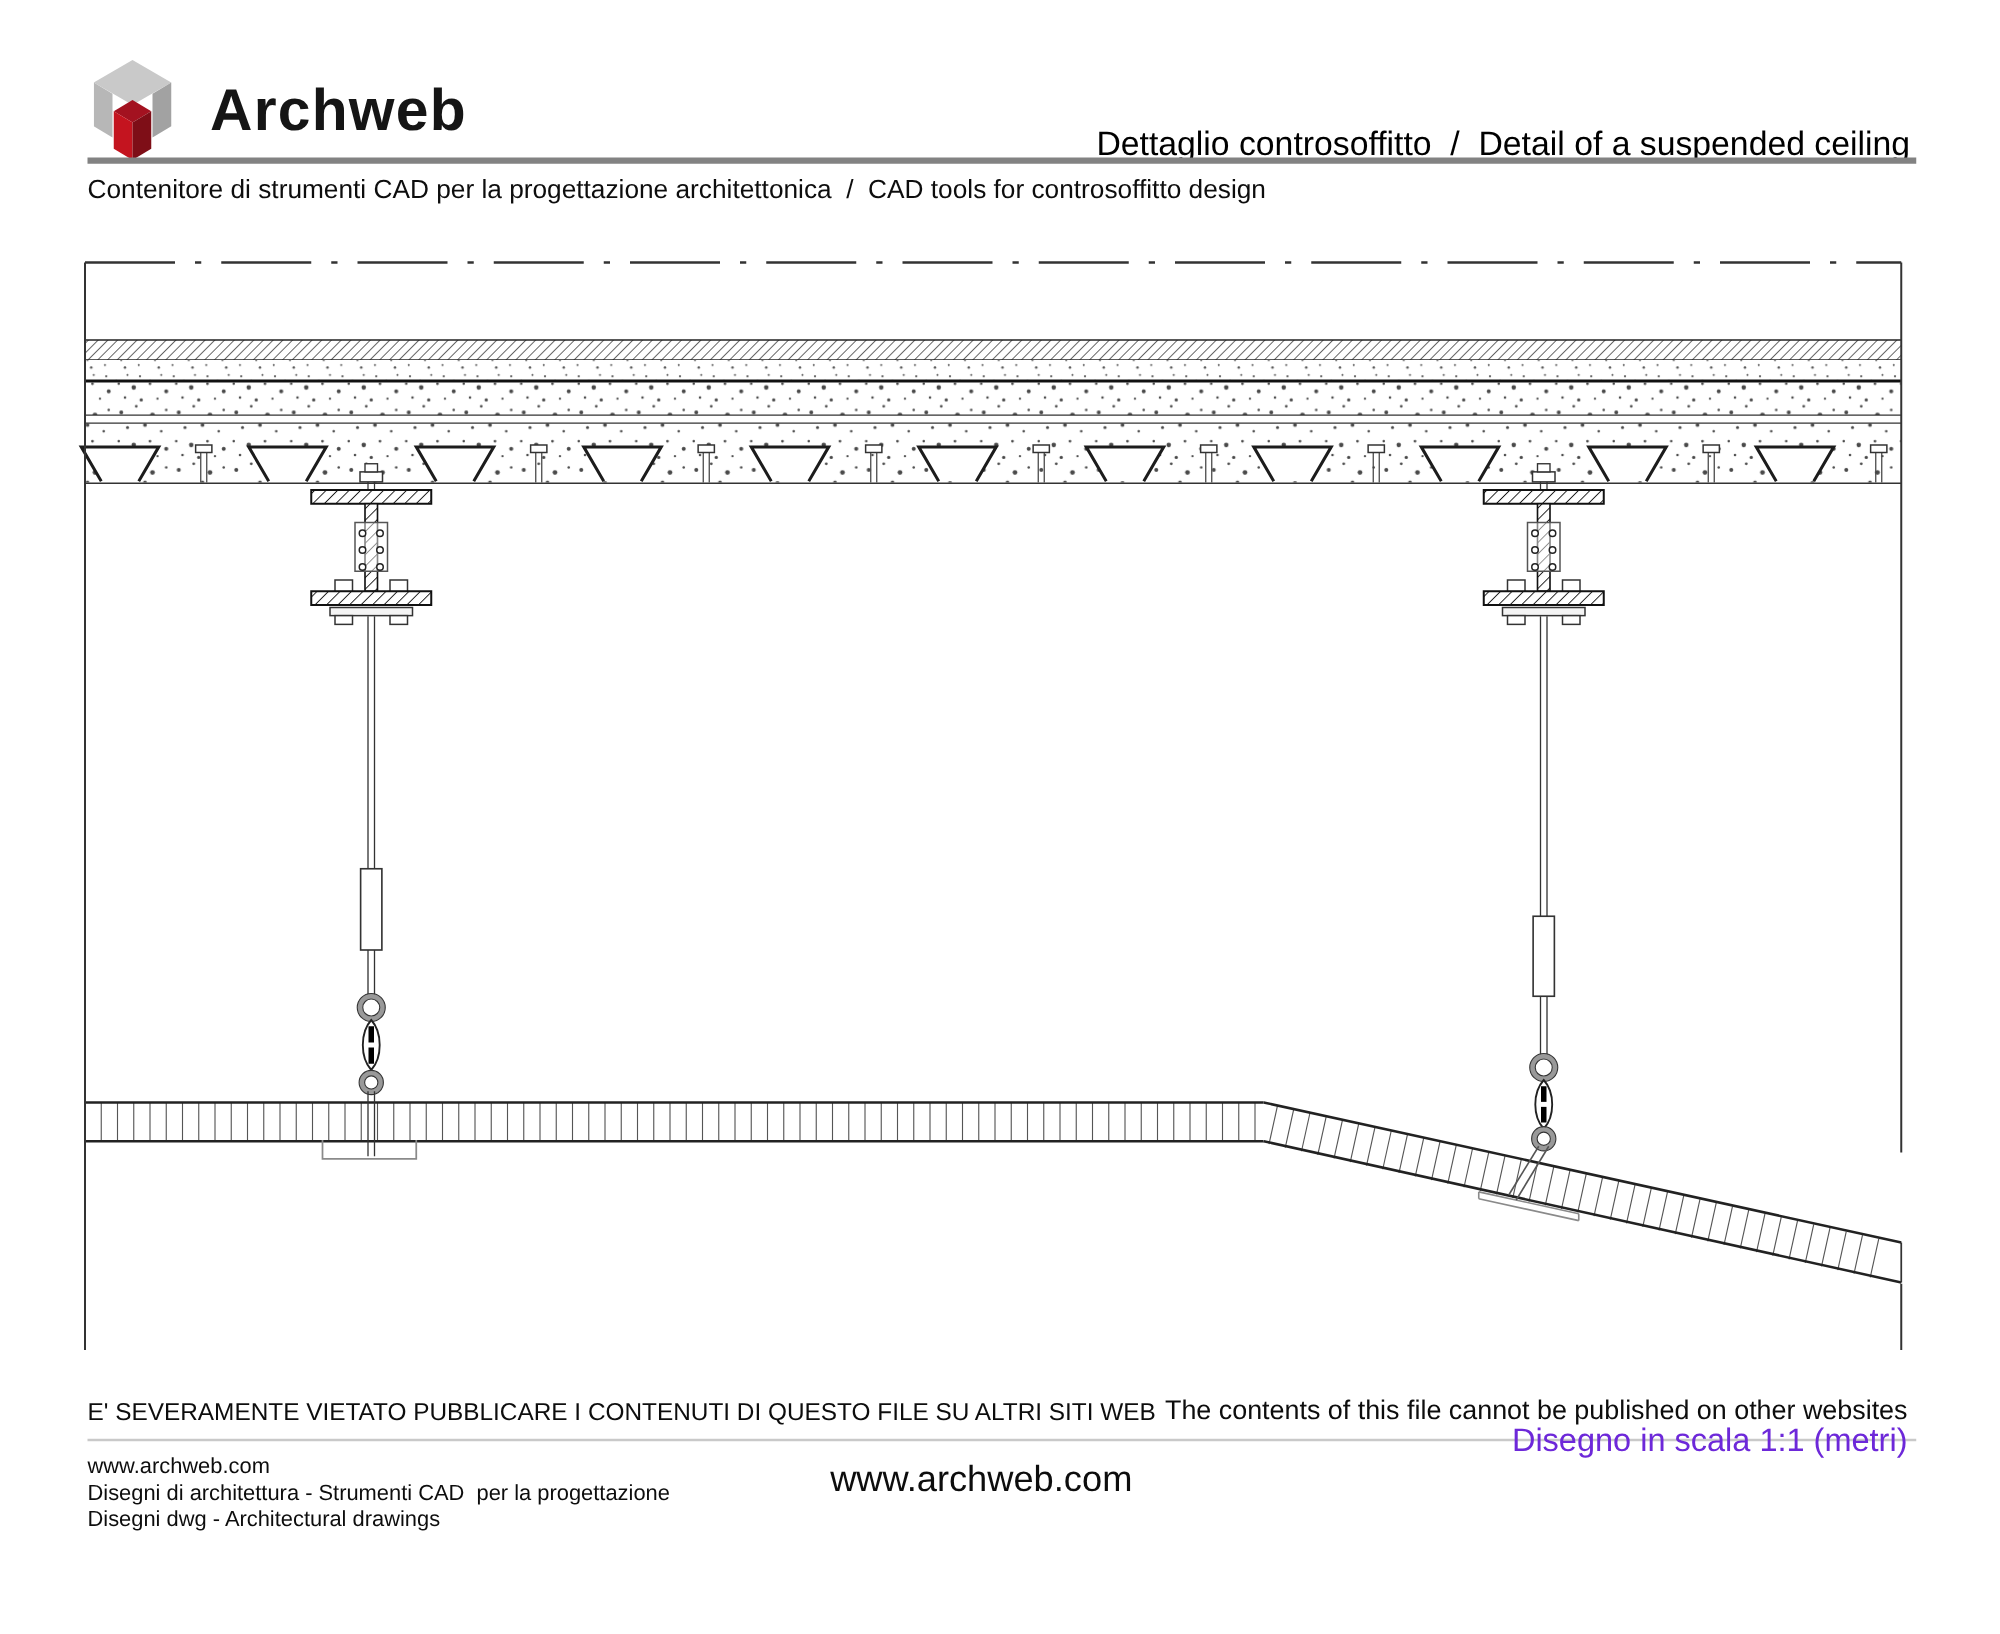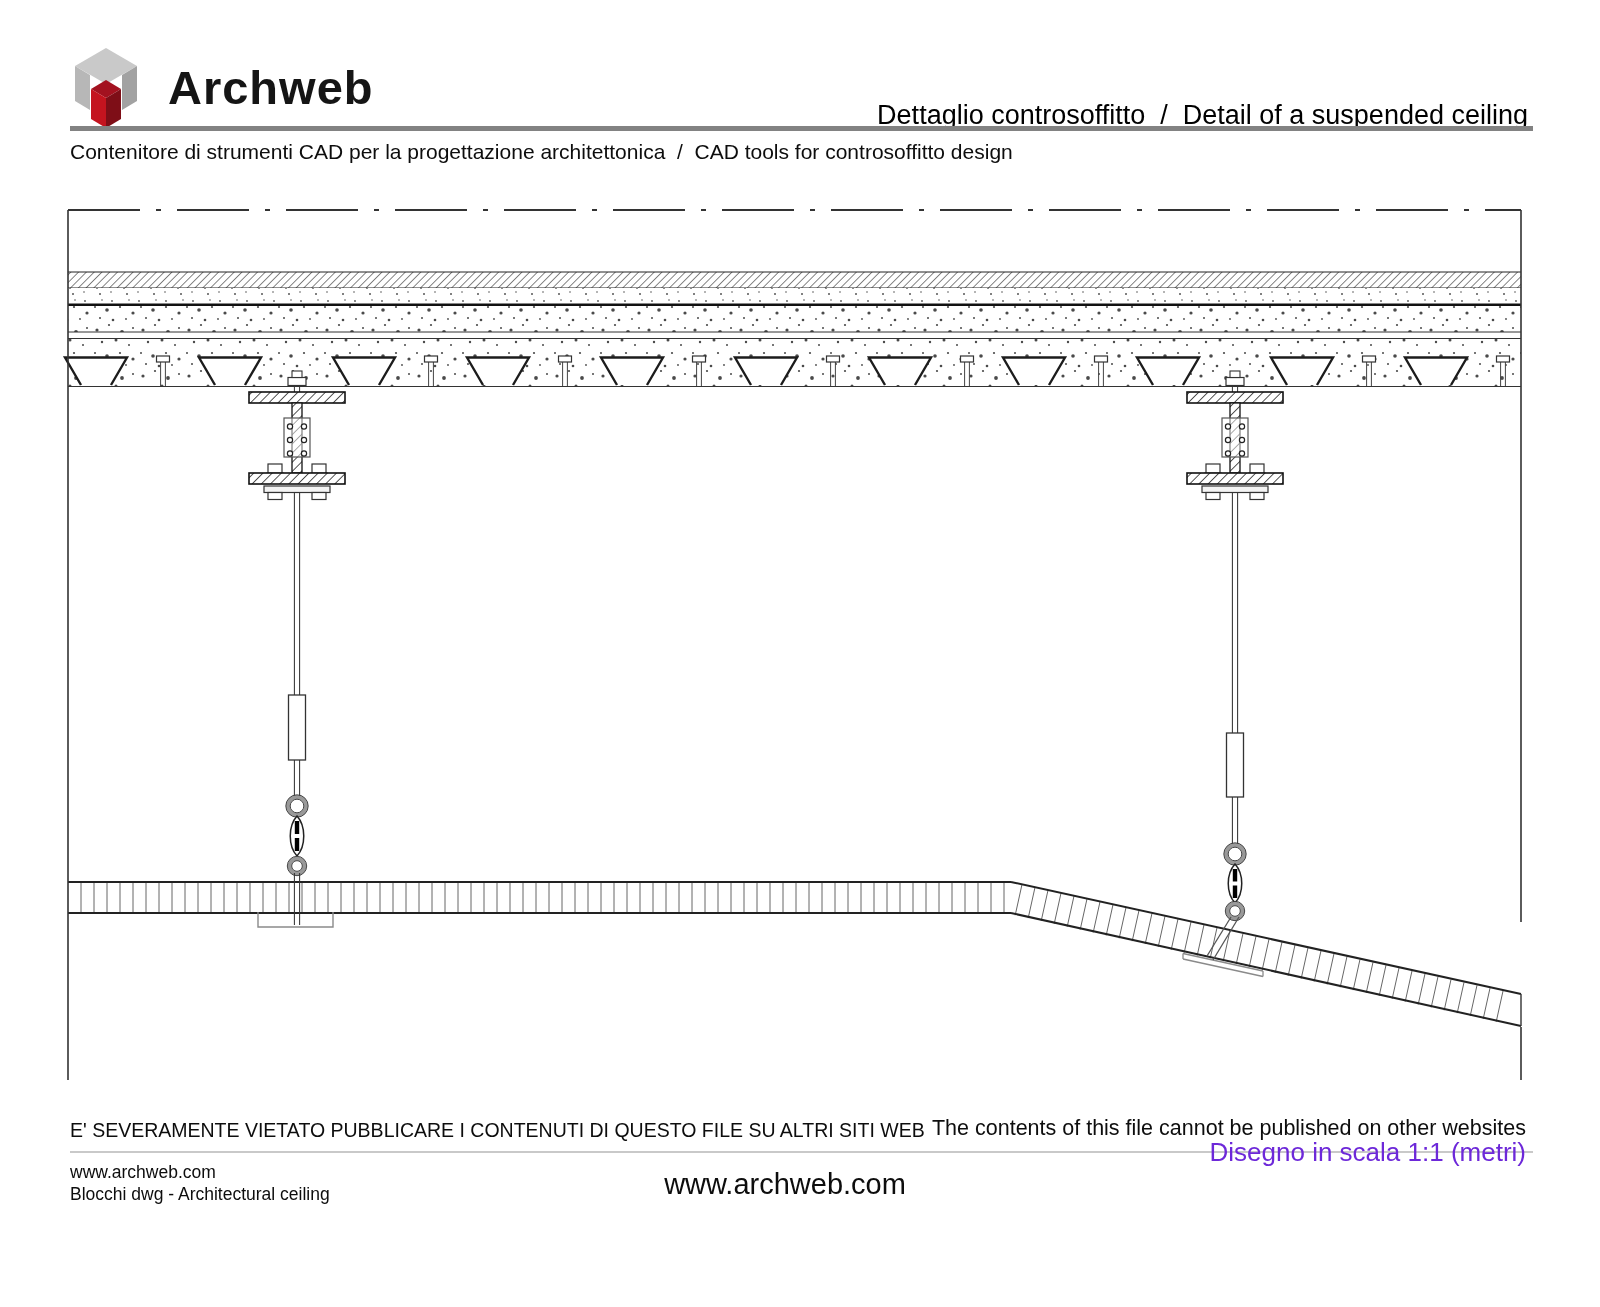--- a/index.html
+++ b/index.html
@@ -339,16 +339,17 @@
       <line x1="68" y1="210" x2="1521" y2="210" stroke="#333" stroke-width="2" stroke-dasharray="72 16 5 16"></line>
     </g>
 </svg>
 
 <div class="abs notice-it">E' SEVERAMENTE VIETATO PUBBLICARE I CONTENUTI DI QUESTO FILE SU ALTRI SITI WEB</div>
 <div class="abs notice-en">The contents of this file cannot be published on other websites</div>
 <div class="abs divider"></div>
 
 <div class="abs f-left">
   <div class="pre">www.archweb.com</div>
-  <div class="pre">Blocchi dwg - Architectural ceiling</div>
+  <div class="pre">Disegni di architettura - Strumenti CAD  per la progettazione</div>
+  <div class="pre">Disegni dwg - Architectural drawings</div>
 </div>
 <div class="abs f-center">www.archweb.com</div>
 <div class="abs f-right">Disegno in scala 1:1 (metri)</div>
 
 </body></html>

